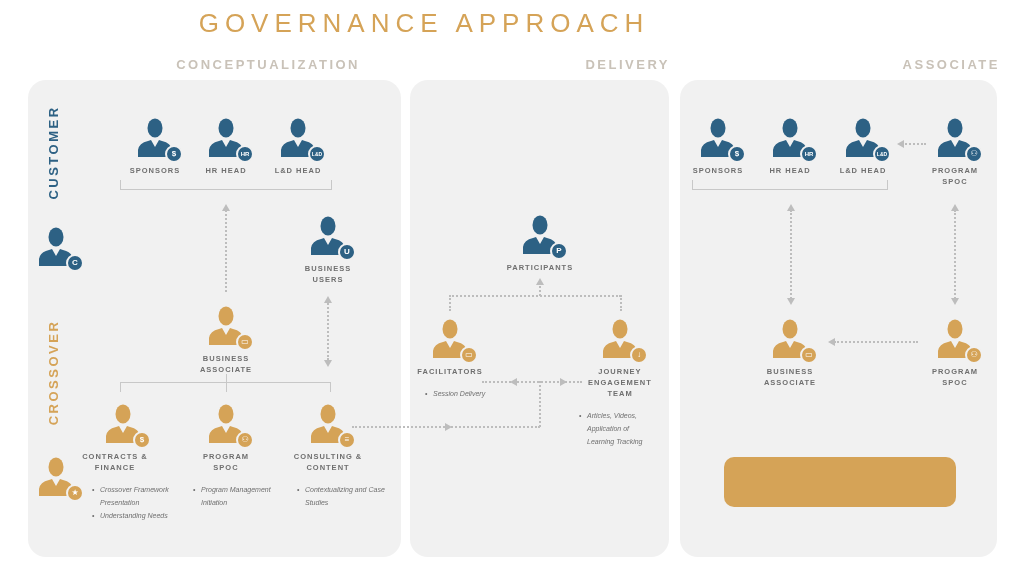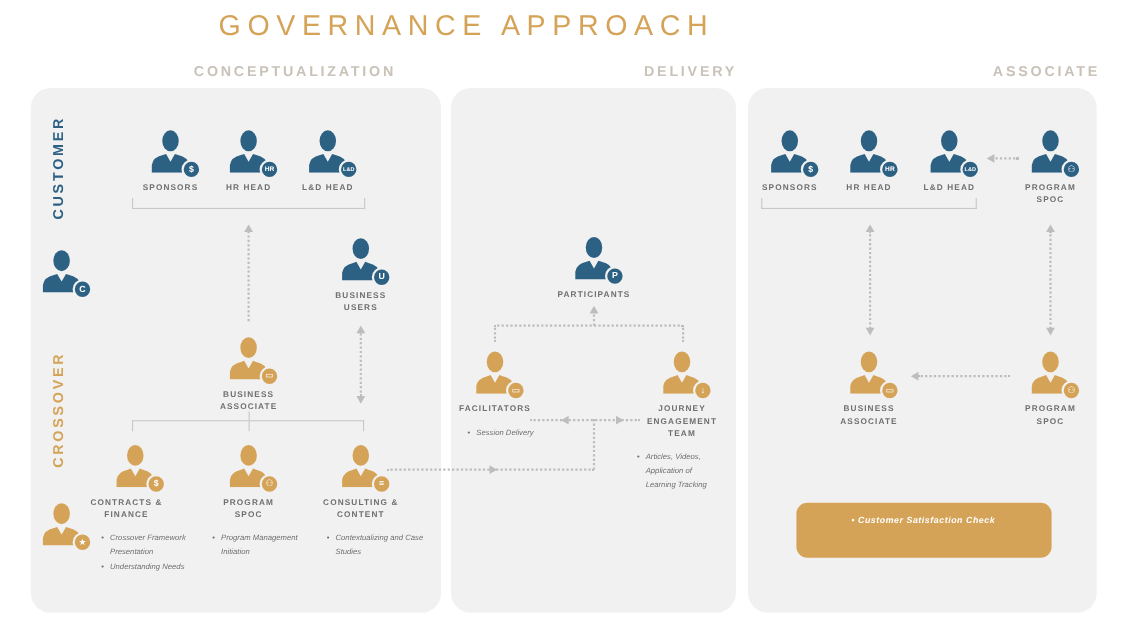--- a/index.html
+++ b/index.html
@@ -316,15 +316,14 @@
       <svg fill="#d5a357">
         <use href="#person"></use>
       </svg>
     <span class="badge gold">⚇</span>
     </div>
   <div class="node-label" style="width:50px;margin-left:30px;">PROGRAM SPOC</div>
 </div>
 
 <div class="metrics-box">
   <ul>
-    <li>Customer Satisfaction Check</li>
   </ul>
 </div>
 
 </body></html>

